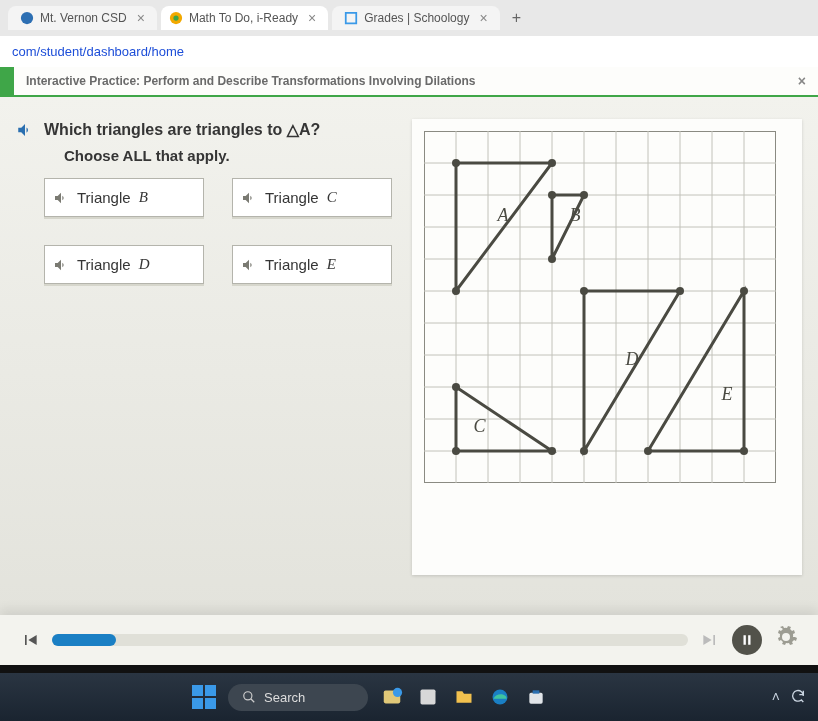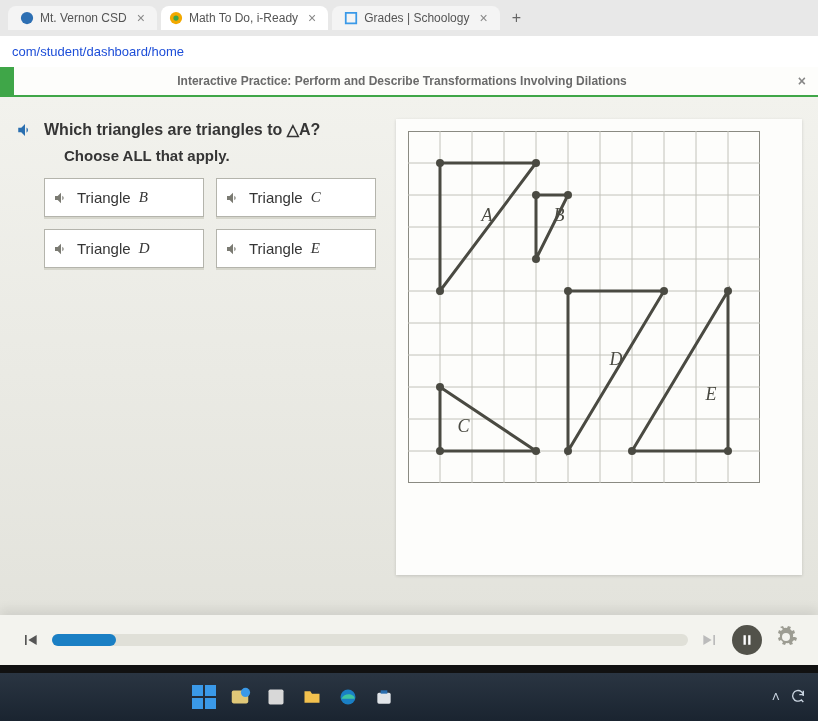--- a/index.html
+++ b/index.html
@@ -51,21 +51,21 @@
       background: #3fa648;
       height: 28px;
       position: relative;
     }
     .banner-inner {
       background: #fdfdfb;
       color: #6a6a6a;
       font-weight: bold;
       font-size: 12px;
       padding: 7px 40px 7px 12px;
-      text-align: center;
+      text-align: left;
       position: relative;
       margin-left: 14px;
     }
     .banner-close {
       position: absolute;
       right: 12px;
       top: 6px;
       color: #888;
       font-size: 14px;
       cursor: pointer;
@@ -97,21 +97,21 @@
       font-weight: bold;
       color: #353535;
       font-size: 15px;
       margin-top: 6px;
       margin-bottom: 14px;
       margin-left: 20px;
     }
     .answers {
       display: grid;
       grid-template-columns: repeat(2, 160px);
-      gap: 12px;
+      gap: 28px;
     }
     .answer-btn {
       background: #fff;
       border: 1px solid #b4b4ac;
       box-shadow: 0 2px 0 #d6d6cc;
       padding: 10px 8px;
       display: flex;
       align-items: center;
       gap: 8px;
       cursor: pointer;
@@ -392,20 +392,27 @@
 <div class="taskbar">
   <div class="taskbar-center">
     <span class="taskbar-icon">
       <span class="win-logo">
           <span></span>
           <span></span>
           <span></span>
           <span></span>
         </span>
     </span>
+    <div class="search-box">
+      <svg width="14" height="14" viewBox="0 0 24 24" fill="none" stroke="#ccc" stroke-width="2">
+          <circle cx="10" cy="10" r="7"></circle>
+          <path d="M21 21l-6-6"></path>
+        </svg>
+      <span>Search</span>
+    </div>
     <span class="taskbar-icon">
       <svg viewBox="0 0 24 24" width="22" height="22">
           <rect x="3" y="5" width="18" height="14" rx="2" fill="#e0c878"></rect>
           <circle cx="18" cy="7" r="5" fill="#3a99e8"></circle>
         </svg>
     </span>
     <span class="taskbar-icon">
       <svg viewBox="0 0 24 24" width="20" height="20">
           <rect x="3" y="3" width="18" height="18" rx="2" fill="#d8d8d8"></rect>
         </svg>

